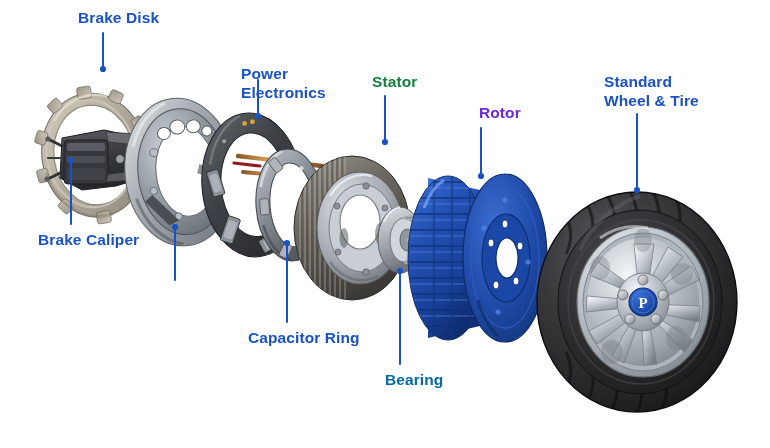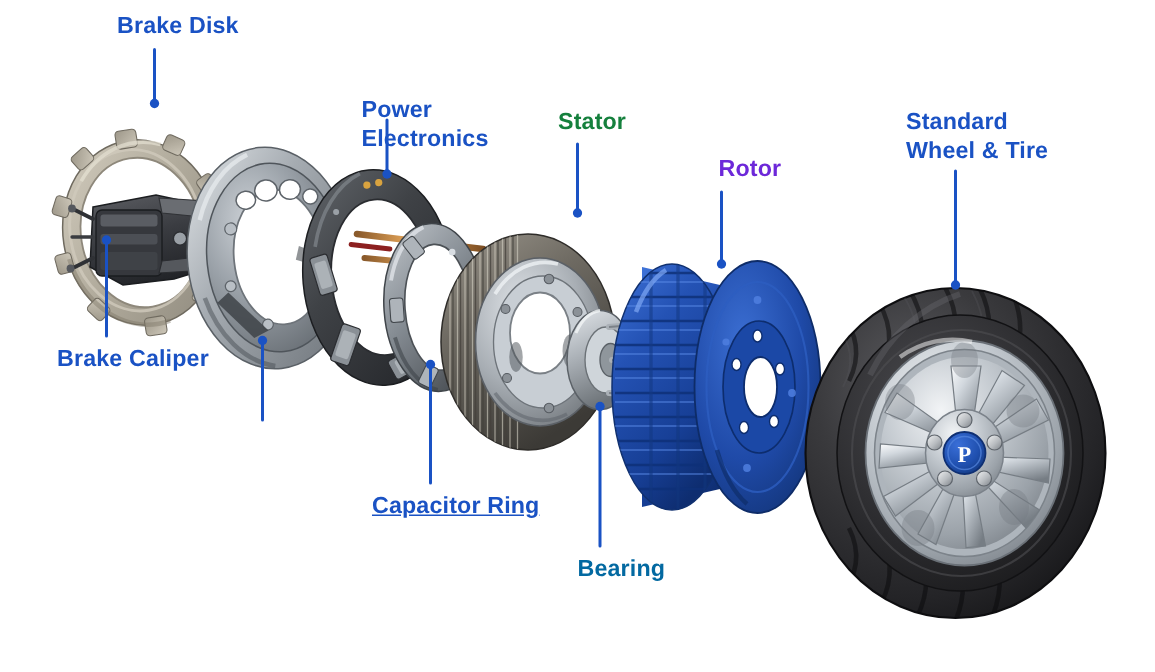--- a/index.html
+++ b/index.html
@@ -533,17 +533,17 @@
 
   <div id="overlay">
     <div class="label" style="left: 62px; top: 8px; color: rgb(26, 82, 196);">Brake Disk</div>
     <div class="label" style="left: 225px; top: 36px; color: rgb(26, 82, 196); margin-top: 28px;">Power
 Electronics</div>
     <div class="label" style="left: 356px; top: 72px; color: #15803d;">Stator</div>
     <div class="label" style="left: 463px; top: 103px; color: #6d28d9;">Rotor</div>
     <div class="label" style="left: 22px; top: 230px; color: rgb(26, 82, 196);">Brake Caliper</div>
     <div class="label" style="left: 588px; top: 72px; color: rgb(26, 82, 196);">Standard
 Wheel &amp; Tire</div>
-    <div class="label" style="left: 232px; top: 328px; color: rgb(26, 82, 196); text-decoration: underline;">Capacitor Ring</div>
+    <div class="label" style="left: 232px; top: 328px; color: rgb(26, 82, 196);">Capacitor Ring</div>
     <div class="label" style="left: 369px; top: 370px; color: #0369a1;">Bearing</div>
   </div>
 
 </div>
 
 </body></html>

